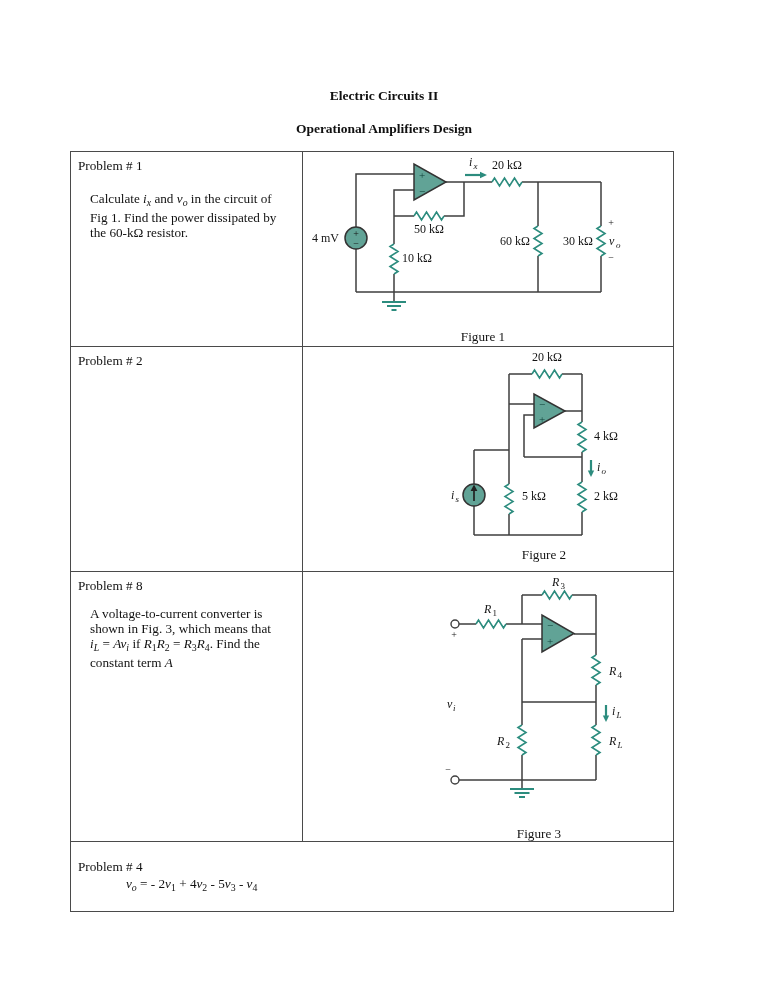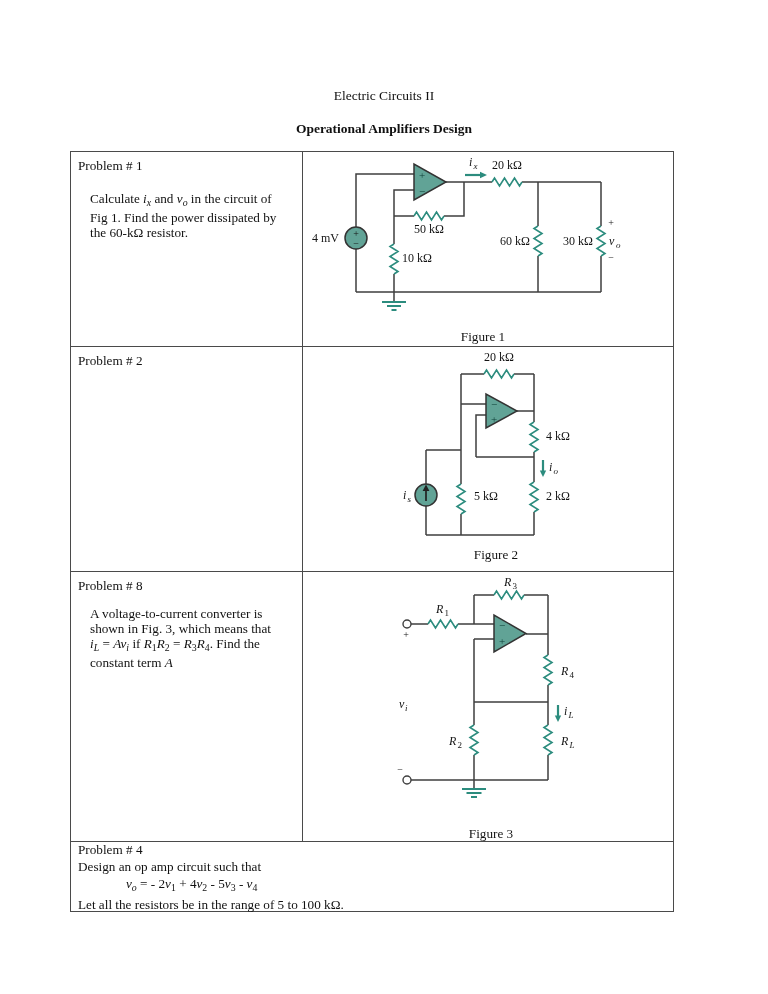--- a/index.html
+++ b/index.html
@@ -1,25 +1,25 @@
 <!DOCTYPE html>
 <html style="--wire: #3f3f3f; --teal: #2c8c7e; --opamp_fill: #61a396; --border: #4a4a4a;"><head>
 <meta charset="utf-8">
 <style>
   html,body{margin:0;padding:0;}
   body{width:768px;height:994px;background:#ffffff;position:relative;
        font-family:"Liberation Serif",serif;color:#111;}
   .title{position:absolute;top:88px;left:0;width:768px;text-align:center;
-         font-weight:normal;font-size:13.5px;}
+         font-weight:bold;font-size:13.5px;}
   .subtitle{position:absolute;top:121px;left:0;width:768px;text-align:center;
          font-weight:bold;font-size:13.5px;}
   .sheet{position:absolute;left:70px;top:151px;width:602px;
          border:1px solid var(--border,#4a4a4a);}
   .row{display:flex;box-sizing:border-box;}
-  .row + .row{border-top:1px solid var(--border,#4a4a4a);}
+  .row + .row{border-top:1px solid var(--border,#4a4a4a);gap:48px;}
   .r1{height:194px;} .r2{height:225px;} .r3{height:270px;} .r4{height:70px;align-items:center;}
   .cell-text{width:232px;box-sizing:border-box;padding:5px 7px;
          border-right:1px solid var(--border,#4a4a4a);}
   .cell-fig{position:relative;flex:1;}
   .cell-fig svg{position:absolute;left:0;top:0;}
   .cell-full{width:100%;box-sizing:border-box;padding:3px 7px;}
   .prob-heading{font-weight:normal;font-size:13.2px;line-height:17px;}
   .prob-body{font-size:13.2px;line-height:15px;margin:12px;}
   .spaced{margin-top:17px;}
   .eq-line{font-size:13.2px;line-height:17px;padding-left:48px;}
@@ -162,19 +162,17 @@
         <text class="lbl sit" x="96" y="136">v</text>
         <text class="ssub sit" x="102" y="139">i</text>
         <text class="cap" x="188" y="266">Figure 3</text>
       </svg>
     </div>
   </div>
 
   <div class="row r4">
     <div class="cell-full">
       <div class="prob-heading">Problem # 4</div>
-      <div class="plain-line"><span>Design an op amp circuit such that</span></div>
       <div class="eq-line"><span class="it">v</span><span class="it sb">o</span><span> = - 2</span><span class="it">v</span><span class="sb">1</span><span> + 4</span><span class="it">v</span><span class="sb">2</span><span> - 5</span><span class="it">v</span><span class="sb">3</span><span> - </span><span class="it">v</span><span class="sb">4</span></div>
-      <div class="plain-line">Let all the resistors be in the range of 5 to 100 kΩ.</div>
     </div>
   </div>
 
 </div>
 
 </body></html>

